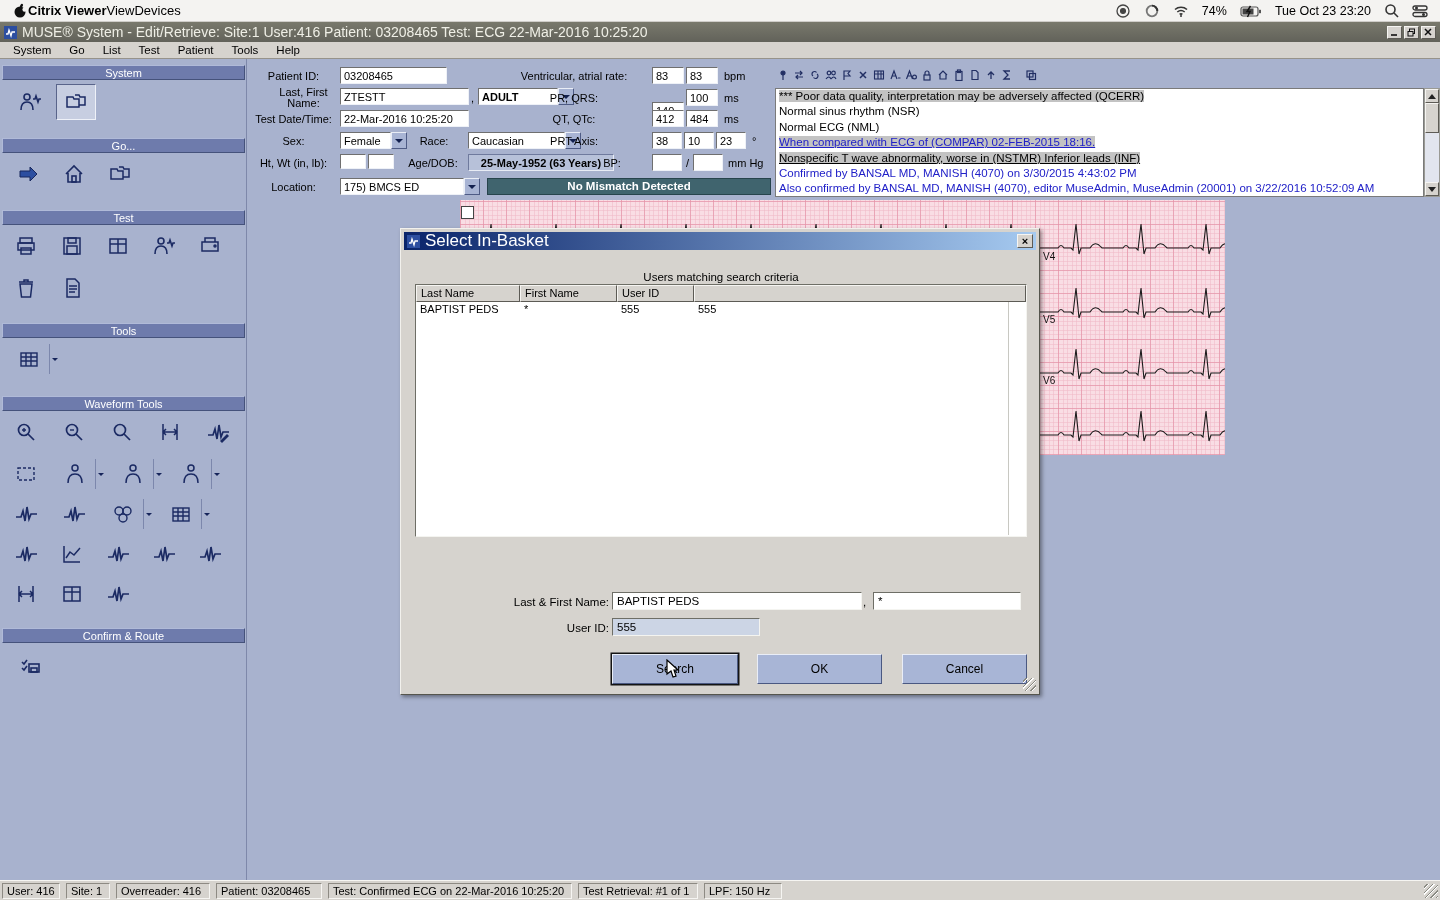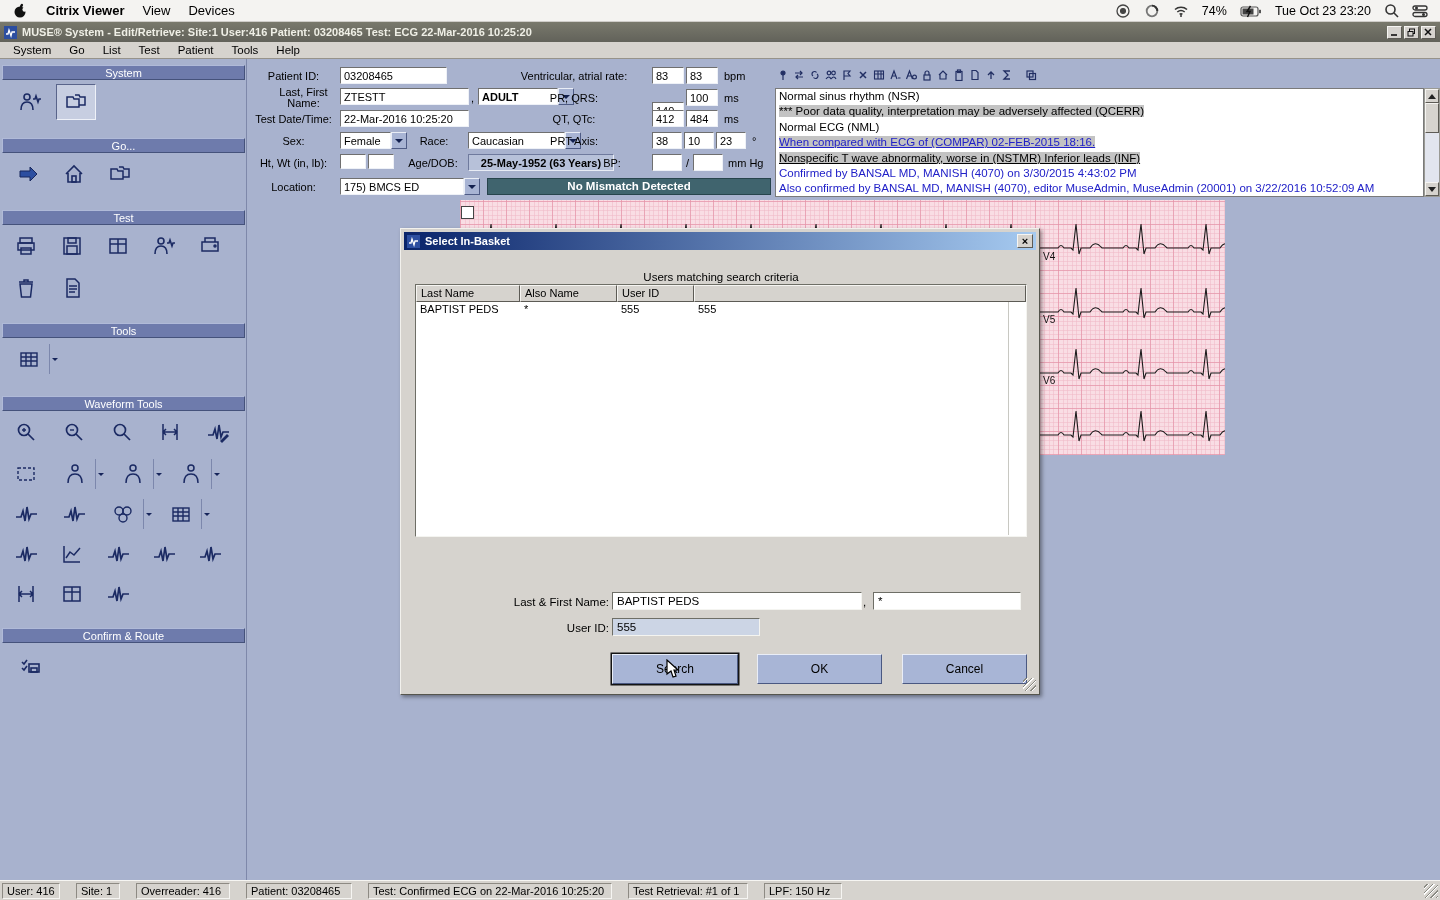--- a/index.html
+++ b/index.html
@@ -3,28 +3,28 @@
 <meta charset="utf-8">
 <style>
   *{margin:0;padding:0;box-sizing:border-box}
   html,body{background:#333}
   #screen{position:relative;width:1440px;height:900px;background:#a8b2ce;
           font-family:"Liberation Sans",sans-serif;color:#000;overflow:hidden}
   .abs{position:absolute}
   svg{display:block}
   
   .macbar{position:absolute;left:0;top:0;width:1440px;height:22px;background:#f4f3f1;
-          border-bottom:1px solid #cfcdc9;display:flex;align-items:center;padding:0 12px;gap:18px;font-size:13px}
+          border-bottom:1px solid #cfcdc9;display:flex;align-items:center;padding:0 12px;font-size:13px}
   .mac-app{font-weight:bold}
   .mac-right{margin-left:auto;display:flex;align-items:center;gap:13px;font-size:12.5px}
   
   .titlebar{position:absolute;left:0;top:22px;width:1440px;height:20px;
             background:linear-gradient(#80807399,#62625a),#6e6e62;background-color:#6e6e62;
             display:flex;align-items:center;padding:0 4px;gap:5px}
-  .title-text{color:#efefe6;font-size:11px;font-weight:bold;white-space:nowrap}
+  .title-text{color:#efefe6;font-size:14px;font-weight:normal;white-space:nowrap}
   .winbtns{margin-left:auto;display:flex;gap:2px}
   .winbtn{width:15px;height:13px;background:#d6d3ce;border:1px solid;border-color:#f6f5f2 #5d5b55 #5d5b55 #f6f5f2;
           display:flex;align-items:center;justify-content:center}
   .menubar{position:absolute;left:0;top:42px;width:1440px;height:17px;background:#d6d3ce;
            border-bottom:1px solid #97938b;display:flex;align-items:center;font-size:11.5px;padding-left:4px}
   .menu-item{padding:0 9px}
   
   .sechdr{position:absolute;left:2px;width:243px;height:15px;background:#6e7bac;color:#fff;font-size:11px;
           text-align:center;line-height:14px;border:1px solid;border-color:#b0bad8 #45527b #45527b #b0bad8}
   .sbtn{position:absolute;width:40px;height:36px;display:flex;align-items:center;justify-content:center}
@@ -72,21 +72,21 @@
         repeating-linear-gradient(0deg,rgba(228,145,166,.65) 0,rgba(228,145,166,.65) 1px,transparent 1px,transparent 23px),
         repeating-linear-gradient(90deg,rgba(228,145,166,.65) 0,rgba(228,145,166,.65) 1px,transparent 1px,transparent 23px),
         repeating-linear-gradient(0deg,rgba(240,185,199,.55) 0,rgba(240,185,199,.55) 1px,transparent 1px,transparent 4.6px),
         repeating-linear-gradient(90deg,rgba(240,185,199,.55) 0,rgba(240,185,199,.55) 1px,transparent 1px,transparent 4.6px)}
   .ecg-handle{position:absolute;left:1px;top:6px;width:13px;height:13px;background:#fff;border:1px solid #444}
   
   .dialog{position:absolute;left:400px;top:228px;width:640px;height:467px;background:#d6d3ce;
           border:1px solid;border-color:#f2f1ed #55554d #55554d #f2f1ed;box-shadow:2px 2px 4px rgba(0,0,0,.4)}
   .dtitle{position:absolute;left:3px;right:3px;top:3px;height:18px;
           background:linear-gradient(90deg,#0a246a,#a6caf0);display:flex;align-items:center;padding:0 3px;gap:5px}
-  .dtitle-text{color:#fff;font-weight:bold;font-size:11px}
+  .dtitle-text{color:#fff;font-weight:normal;font-size:17px}
   .dclose{margin-left:auto;width:16px;height:14px;background:#d6d3ce;border:1px solid;
           border-color:#f6f5f2 #5d5b55 #5d5b55 #f6f5f2;font-size:11px;font-weight:bold;
           display:flex;align-items:center;justify-content:center;line-height:1}
   .dsub{position:absolute;left:0;width:640px;top:42px;text-align:center;font-size:11.5px}
   .dtable{position:absolute;left:14px;top:55px;width:612px;height:253px;background:#fff;
           border:1px solid;border-color:#6e6e66 #f4f4f0 #f4f4f0 #6e6e66}
   .thead{display:flex;height:17px}
   .th{background:#d6d3ce;border:1px solid;border-color:#f6f5f2 #5d5b55 #5d5b55 #f6f5f2;
       font-size:11px;padding:1px 0 0 4px;overflow:hidden;white-space:nowrap}
   .trow{display:flex;height:15px;font-size:11px}
@@ -96,21 +96,21 @@
   .dlbl{position:absolute;font-size:11.5px;white-space:nowrap;text-align:right}
   .dfld{position:absolute;background:#fff;border:1px solid;border-color:#6e6e66 #f4f4f0 #f4f4f0 #6e6e66;
         font-size:11.5px;line-height:15px;padding:1px 4px;height:18px;white-space:nowrap;overflow:hidden}
   .dbtn{position:absolute;height:30px;background:#a8b5d6;border:1px solid;
         border-color:#e9edf7 #4a5881 #4a5881 #e9edf7;font-size:12px;display:flex;align-items:center;justify-content:center}
   .default{box-shadow:0 0 0 1.5px #141414}
   .grip{position:absolute;right:3px;bottom:3px;width:13px;height:13px;
         background:repeating-linear-gradient(135deg,transparent 0,transparent 2px,#8a8a82 2px,#8a8a82 3px,#fff 3px,#fff 4px)}
   
   .statusbar{position:absolute;left:0;top:880px;width:1440px;height:20px;background:#d6d3ce;
-             border-top:1px solid #f6f5f2;display:flex;align-items:center;padding:1px 2px;gap:16px}
+             border-top:1px solid #f6f5f2;display:flex;align-items:center;padding:1px 2px;gap:6px}
   .seg{height:16px;border:1px solid;border-color:#8d8a83 #f6f5f2 #f6f5f2 #8d8a83;font-size:11px;
        line-height:13px;padding:1px 4px;white-space:nowrap;overflow:hidden}
   .seg.fill{flex:1;border-color:transparent}
   .cursor{position:absolute;left:666px;top:659px;z-index:99}
 </style>
 </head>
 <body>
 
 <svg width="0" height="0" style="position:absolute">
 <defs>
@@ -732,22 +732,22 @@
         </svg>
       </span>
     <span class="tbtn" style="margin-left:8px">
         <svg viewBox="0 0 12 12">
           <use href="#t-casc"></use>
         </svg>
       </span>
   </div>
 
   <div class="interp">
+    <div class="iline"><span class="hl">*** Poor data quality, interpretation may be adversely affected (QCERR)</span></div>
     <div class="iline"><span>Normal sinus rhythm (NSR)</span></div>
-    <div class="iline"><span class="hl">*** Poor data quality, interpretation may be adversely affected (QCERR)</span></div>
     <div class="iline"><span>Normal ECG (NML)</span></div>
     <div class="iline"><span class="hl lnk">When compared with ECG of (COMPAR) 02-FEB-2015 18:16.</span></div>
     <div class="iline"><span class="hl und">Nonspecific T wave abnormality, worse in (NSTMR) Inferior leads (INF)</span></div>
     <div class="iline"><span class="blue">Confirmed by BANSAL MD, MANISH (4070) on 3/30/2015 4:43:02 PM</span></div>
     <div class="iline"><span class="blue">Also confirmed by BANSAL MD, MANISH (4070), editor MuseAdmin, MuseAdmin (20001)  on 3/22/2016 10:52:09 AM</span></div>
   </div>
   <div class="vsb">
     <span class="sbbtn" style="top:0">
         <span class="tri-up"></span>
       </span>
@@ -781,21 +781,21 @@
       <span class="dtitle-text">Select In-Basket</span>
       <span class="dclose">
           <span>×</span>
         </span>
     </div>
     <div class="dsub">Users matching search criteria</div>
 
     <div class="dtable">
       <div class="thead">
         <span class="th" style="width:104px">Last Name</span>
-        <span class="th" style="width:97px">Also Name</span>
+        <span class="th" style="width:97px">First Name</span>
         <span class="th" style="width:77px">User ID</span>
         <span class="th" style="flex:1"></span>
       </div>
       <div class="trow">
         <span class="td" style="width:104px">BAPTIST PEDS</span>
         <span class="td" style="width:97px">*</span>
         <span class="td" style="width:77px">555</span>
         <span class="td" style="width:314px">555</span>
       </div>
       <div class="colline"></div>

